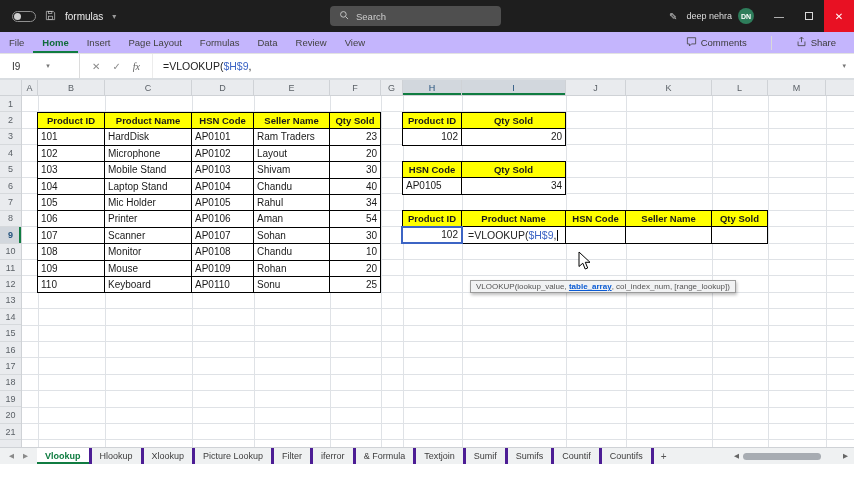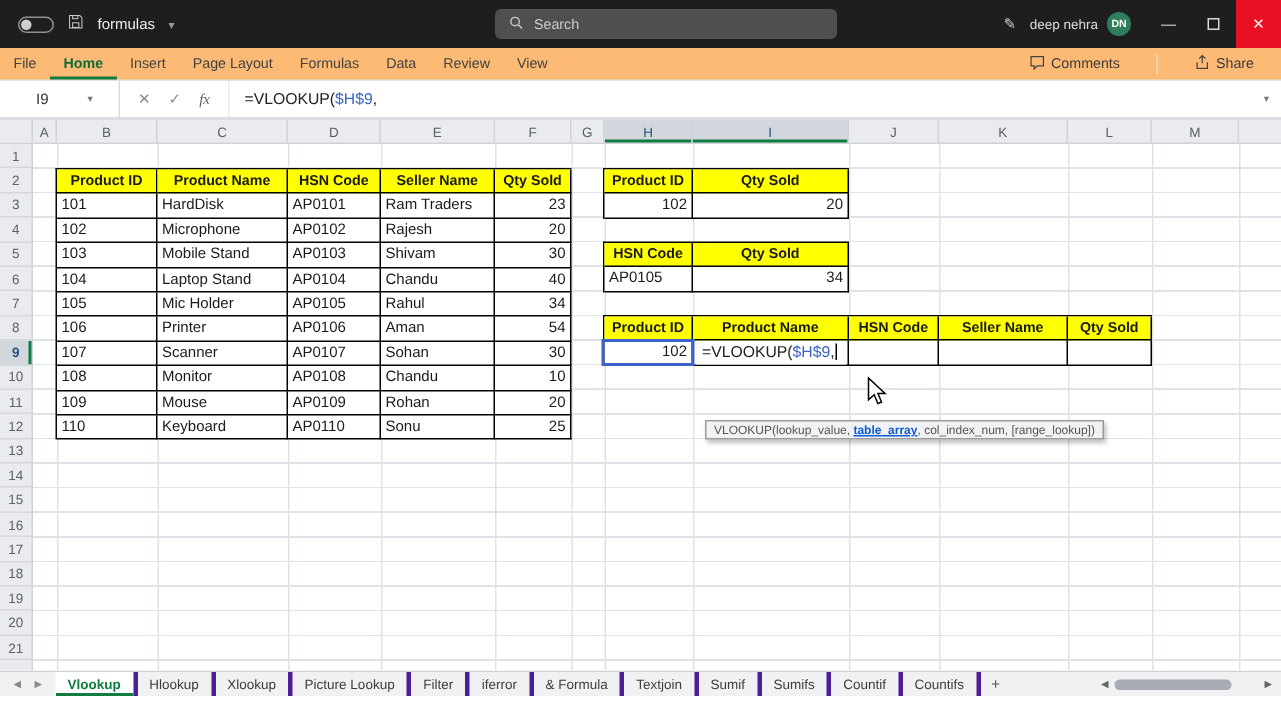--- a/index.html
+++ b/index.html
@@ -7,40 +7,40 @@
   body{font-family:"Liberation Sans",sans-serif;background:#fff;-webkit-font-smoothing:antialiased}
   .app{position:relative;width:854px;height:480px;background:#fff}
 
   
   .titlebar{height:32px;background:#1e1e1e;display:flex;align-items:center;color:#d8d8d8;position:relative}
   .tb-left{display:flex;align-items:center;gap:9px;padding-left:12px}
   .autosave{width:24px;height:11px;border:1px solid #8f8f8f;border-radius:6px;position:relative}
   .autosave::before{content:"";position:absolute;left:1px;top:1px;width:7px;height:7px;border-radius:50%;background:#cfcfcf}
   .filename{font-size:10px;color:#ececec}
   .tb-chev{font-size:8px;color:#9a9a9a}
-  .searchbox{position:absolute;left:330px;top:6px;width:228px;height:20px;background:#4f4f4f;border-radius:4px;display:flex;align-items:center;gap:7px;padding:0 9px;font-size:9.5px;color:#cdcdcd}
+  .searchbox{position:absolute;left:330px;top:6px;width:171px;height:20px;background:#4f4f4f;border-radius:4px;display:flex;align-items:center;gap:7px;padding:0 9px;font-size:9.5px;color:#cdcdcd}
   .tb-right{margin-left:auto;display:flex;align-items:center;height:32px}
   .pen{font-size:10px;color:#c9c9c9;margin-right:9px}
   .username{font-size:9px;color:#dedede;margin-right:6px}
   .avatar{width:16px;height:16px;border-radius:50%;background:#2e7d5b;color:#fff;font-size:7px;font-weight:bold;display:flex;align-items:center;justify-content:center;margin-right:10px}
   .winbtn{width:30px;height:32px;display:flex;align-items:center;justify-content:center;font-size:10px;color:#d8d8d8}
   .winbtn .sq{width:8px;height:8px;border:1px solid #d8d8d8}
   .winbtn.close{background:#e81123;color:#fff}
 
   
-  .ribbon{height:22px;background:#fdba74;border-bottom:1px solid #e2e2e2;display:flex;align-items:center;font-size:9.5px;color:#424242}
+  .ribbon{height:22px;background:#c4b5fd;border-bottom:1px solid #e2e2e2;display:flex;align-items:center;font-size:9.5px;color:#424242}
   .rtab{padding:0 9px;height:100%;display:flex;align-items:center}
   .rtab.active{color:#0f6b3a;box-shadow:inset 0 -2px 0 #107c41;font-weight:bold}
   .ribbon-right{margin-left:auto;display:flex;align-items:center;gap:16px;padding-right:10px}
   .rbtn{display:flex;align-items:center;gap:4px;padding:0 8px;font-size:9.5px;color:#3a3a3a}
   .rdivider{width:1px;height:14px;background:#d9d9d9}
 
   
   .fbar{height:26px;background:#fff;border-bottom:2px solid #d9dde1;display:flex;align-items:center;position:relative}
-  .namebox{width:80px;height:100%;display:flex;align-items:center;border-right:1px solid #dcdcdc;padding-left:24px;font-size:10px;color:#333;gap:26px}
+  .namebox{width:80px;height:100%;display:flex;align-items:center;border-right:1px solid #dcdcdc;padding-left:12px;font-size:10px;color:#333;gap:26px}
   .namebox .dd{font-size:7px;color:#777}
   .fxbtns{display:flex;align-items:center;gap:12px;padding:0 12px;color:#8a8a8a;font-size:10px;border-right:1px solid #ececec;height:100%}
   .fxbtns .fx{font-style:italic;font-family:"Liberation Serif",serif;color:#616161}
   .ftext{padding-left:10px;font-size:10.5px;color:#222}
   .refblue{color:#3c64c4}
   .fbar-chev{position:absolute;right:8px;font-size:7px;color:#777}
 
   
   .colheads{height:16px;display:flex;background:#e9ebee;border-bottom:1px solid #cfd2d6;font-size:9px;color:#5b6167}
   .corner{width:22px;border-right:1px solid #cfd2d6;background:#e9ebee}
@@ -228,21 +228,21 @@
 
       <div class="td">101</div>
       <div class="td">HardDisk</div>
       <div class="td">AP0101</div>
       <div class="td">Ram Traders</div>
       <div class="td num">23</div>
 
       <div class="td">102</div>
       <div class="td">Microphone</div>
       <div class="td">AP0102</div>
-      <div class="td">Rajesh</div>
+      <div class="td">Layout</div>
       <div class="td num">20</div>
 
       <div class="td">103</div>
       <div class="td">Mobile Stand</div>
       <div class="td">AP0103</div>
       <div class="td">Shivam</div>
       <div class="td num">30</div>
 
       <div class="td">104</div>
       <div class="td">Laptop Stand</div>

